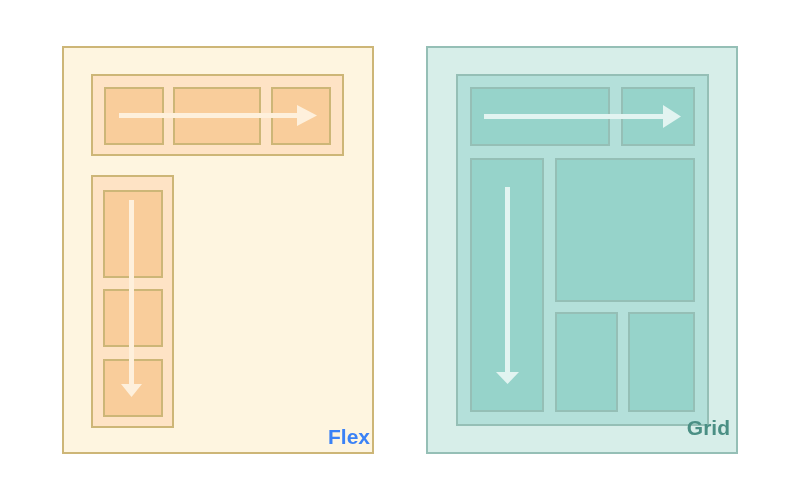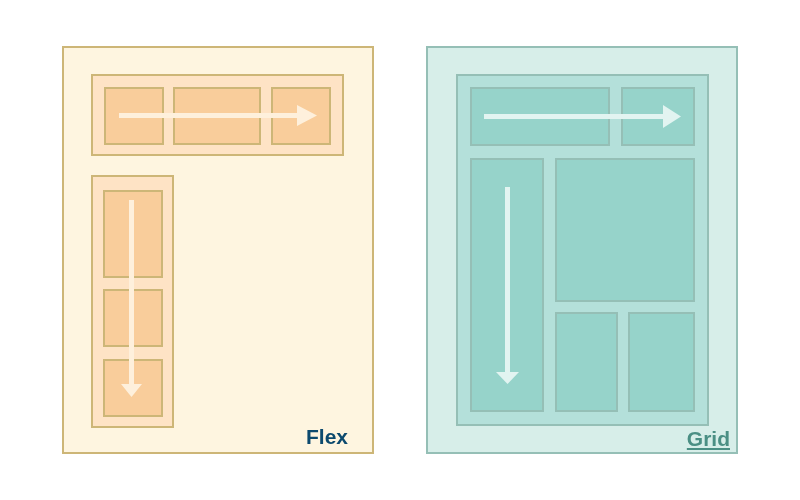--- a/index.html
+++ b/index.html
@@ -22,32 +22,32 @@
 <div class="abs cont-flex" style="left:91px;top:74px;width:253px;height:82px;"></div>
 <div class="abs item-flex" style="left:104px;top:87px;width:60px;height:58px;"></div>
 <div class="abs item-flex" style="left:173px;top:87px;width:88px;height:58px;"></div>
 <div class="abs item-flex" style="left:271px;top:87px;width:60px;height:58px;"></div>
 
 <div class="abs cont-flex" style="left:91px;top:175px;width:83px;height:253px;"></div>
 <div class="abs item-flex" style="left:103px;top:190px;width:60px;height:88px;"></div>
 <div class="abs item-flex" style="left:103px;top:289px;width:60px;height:58px;"></div>
 <div class="abs item-flex" style="left:103px;top:359px;width:60px;height:58px;"></div>
 
-<div class="abs label" style="right:452px;top:425px;color:#0c4a6e;">Flex</div>
+<div class="abs label" style="right:430px;top:425px;color:#3b82f6;">Flex</div>
 
 <div class="abs panel-grid"></div>
 <div class="abs cont-grid" style="left:456px;top:74px;width:253px;height:352px;"></div>
 <div class="abs item-grid" style="left:470px;top:87px;width:140px;height:59px;"></div>
 <div class="abs item-grid" style="left:621px;top:87px;width:74px;height:59px;"></div>
 <div class="abs item-grid" style="left:470px;top:158px;width:74px;height:254px;"></div>
 <div class="abs item-grid" style="left:555px;top:158px;width:140px;height:144px;"></div>
 <div class="abs item-grid" style="left:555px;top:312px;width:63px;height:100px;"></div>
 <div class="abs item-grid" style="left:628px;top:312px;width:67px;height:100px;"></div>
 
-<div class="abs label" style="right:70px;top:427px;color:#4a8f84;text-decoration:underline;">Grid</div>
+<div class="abs label" style="right:70px;top:416px;color:#4a8f84;">Grid</div>
 
 <svg width="800" height="500">
   <g fill="#fef0dc" stroke="none">
     <rect x="119" y="113" width="180" height="5"></rect>
     <polygon points="297,105 317,115.5 297,126"></polygon>
   </g>
   <g fill="#fef0dc">
     <rect x="129" y="200" width="5" height="186"></rect>
     <polygon points="121,384 142,384 131.5,397"></polygon>
   </g>

